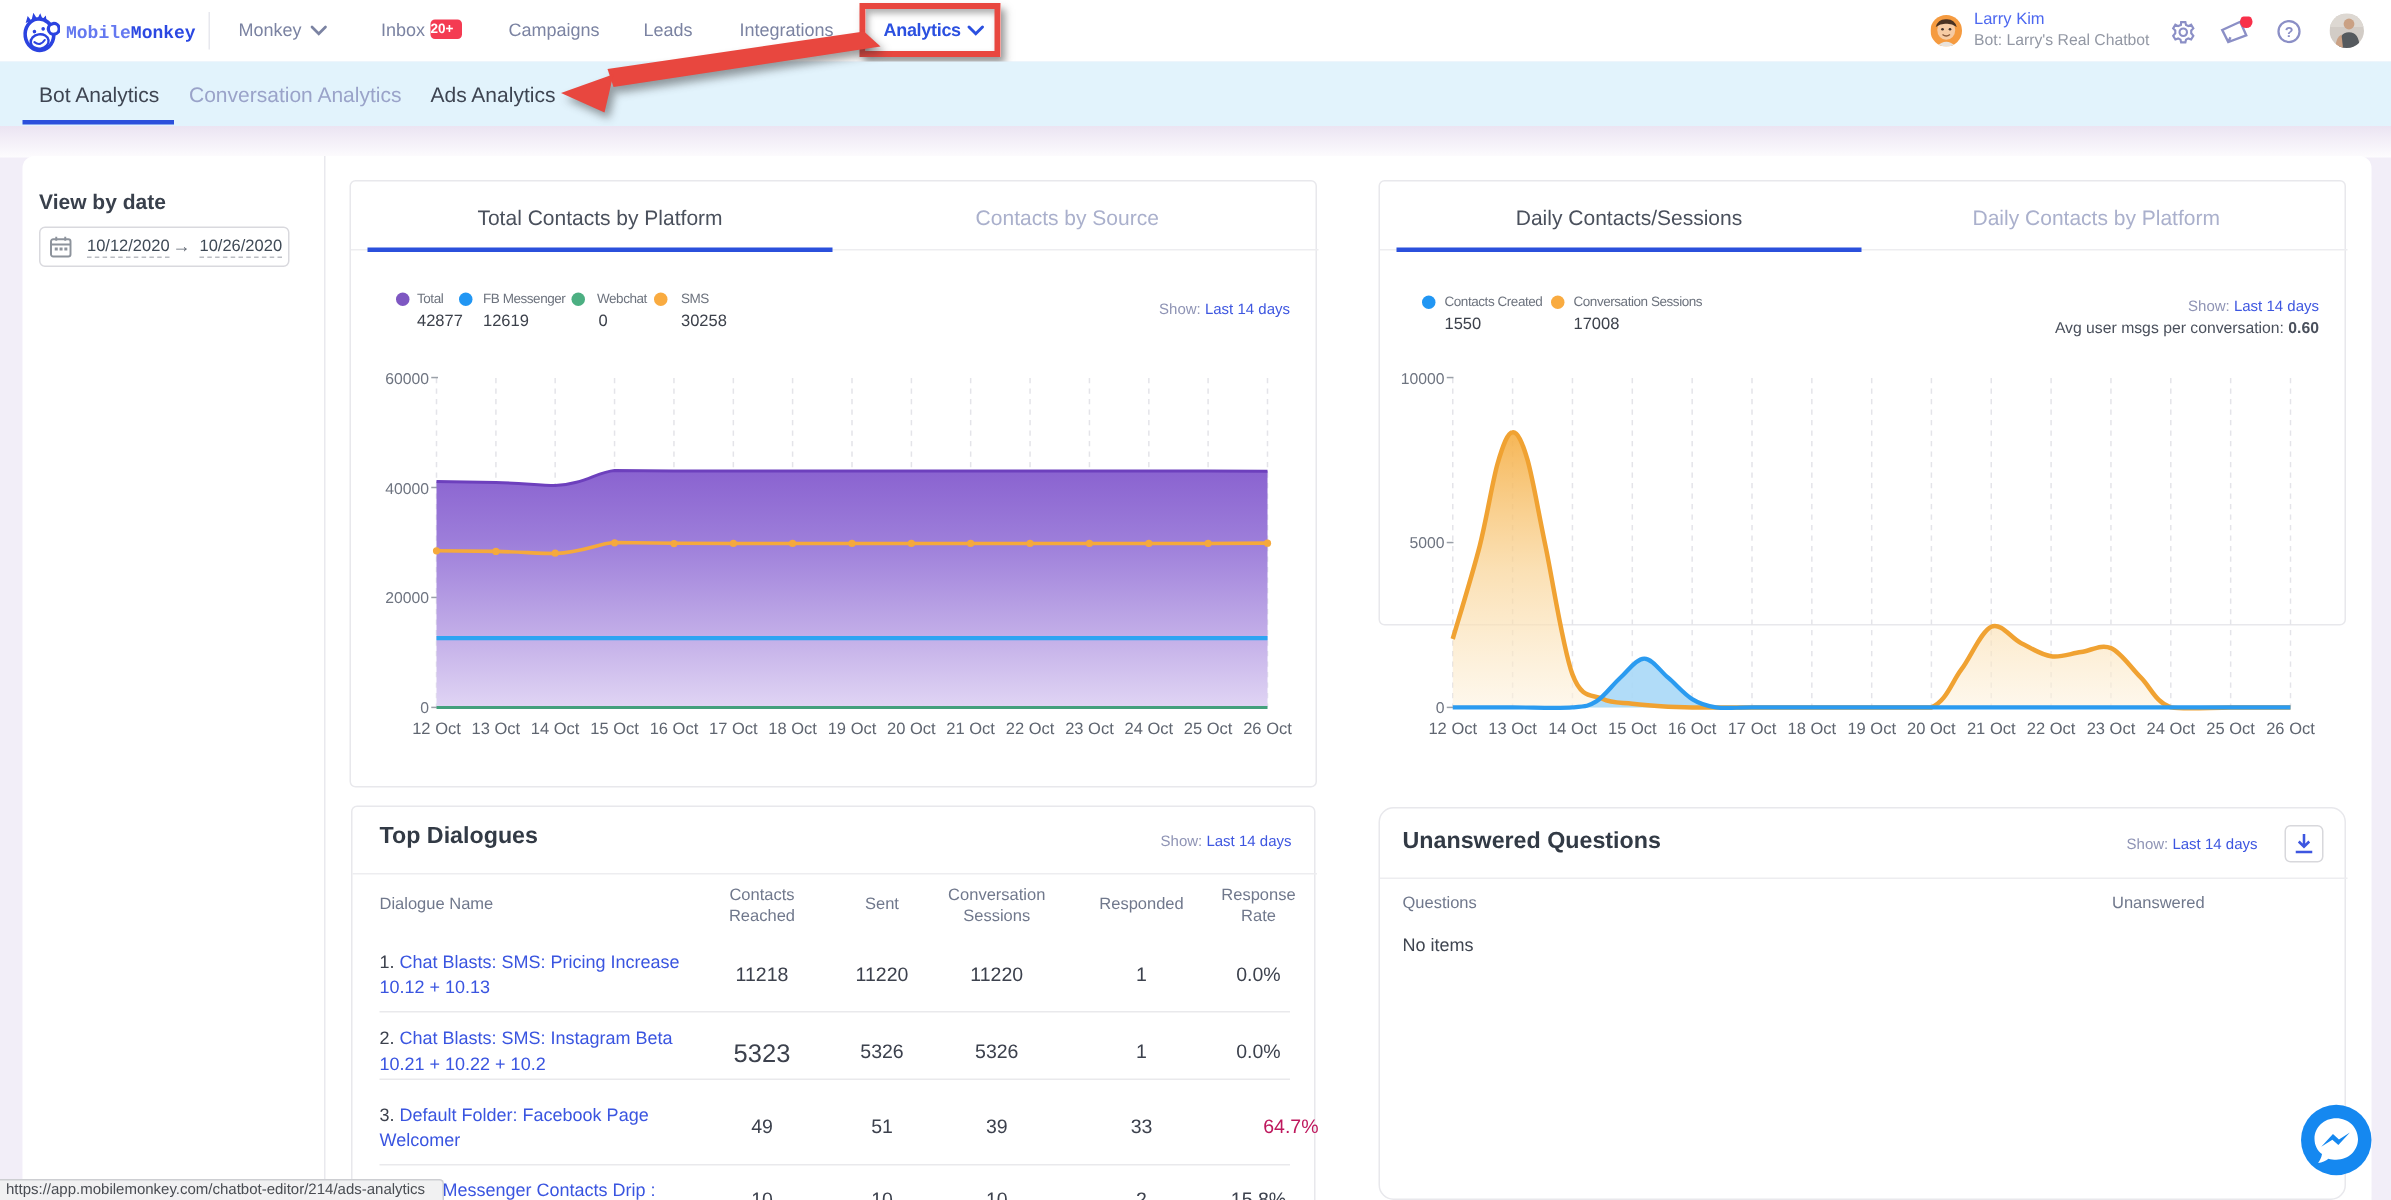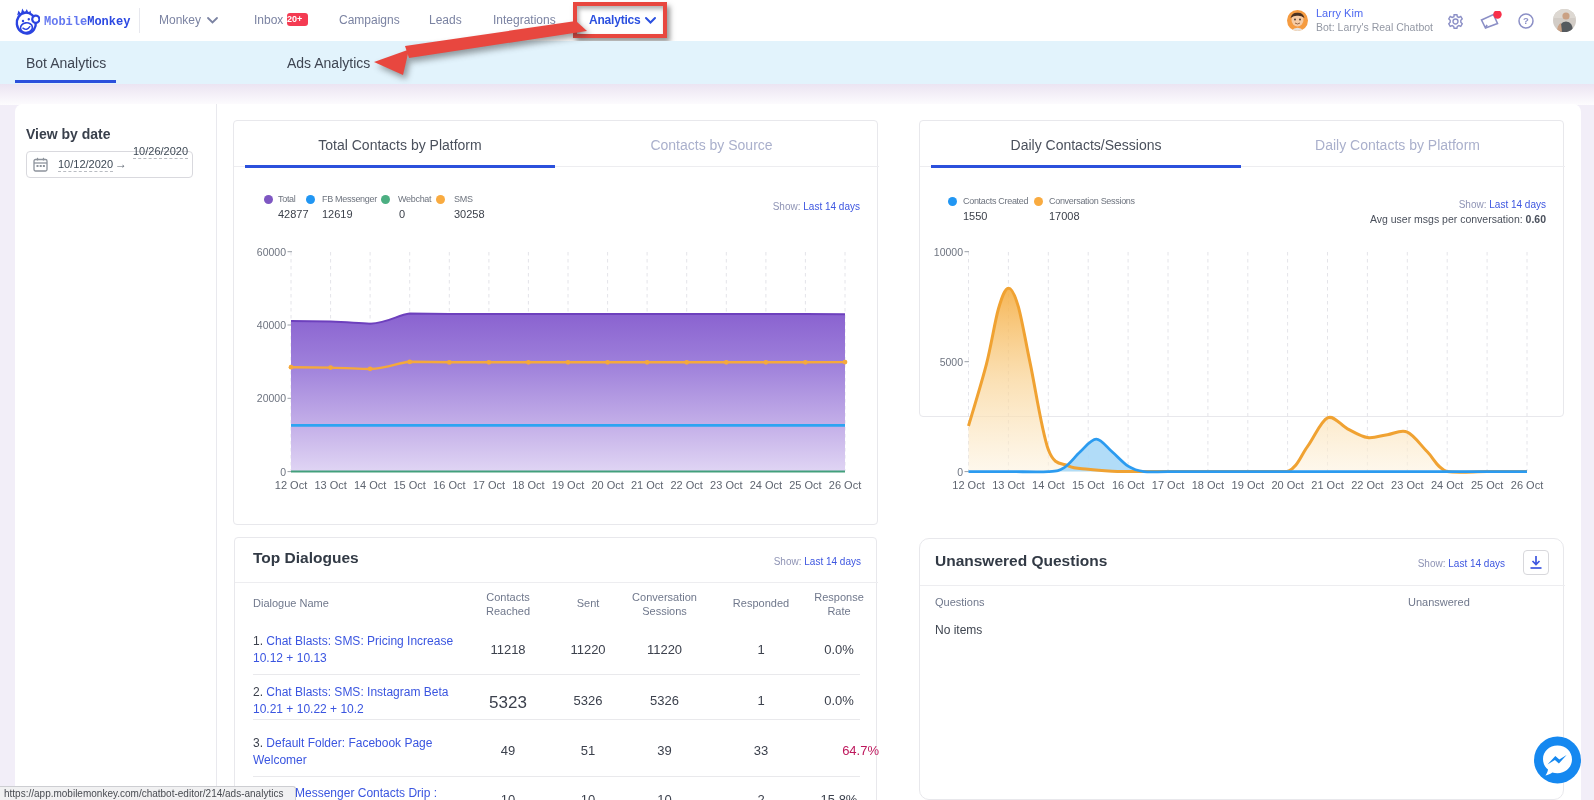--- a/index.html
+++ b/index.html
@@ -99,20 +99,21 @@
       <rect width="23" height="23" fill="#d2ccc6"></rect>
       <rect x="0" y="0" width="23" height="9" fill="#ddd8d2"></rect>
       <circle cx="13" cy="7" r="3.6" fill="#caa184"></circle>
       <path d="M6 23 Q6 12.5 13 12.5 Q20 12.5 20 23 Z" fill="#555a5e"></path>
       <path d="M4 23 Q4 16 8 14 L9 23 Z" fill="#caa184"></path>
     </g>
   </svg>
   <div id="subnav"></div>
   <div class="sub" style="left:26px;font-weight:500;color:#3e4552">Bot Analytics</div>
   <div class="abs" style="left:15px;top:80px;width:101px;height:3px;background:#2b50dc"></div>
+  <div class="sub" style="left:126px;color:#9aa3c9">Conversation Analytics</div>
   <div class="sub" style="left:287px;color:#3e4552">Ads Analytics</div>
 
   <svg class="abs" style="left:370px;top:15px;filter:drop-shadow(3px 4px 3px rgba(40,40,40,0.45))" width="230" height="70" viewBox="0 0 230 70">
     <polygon points="206,6 217,16 39,43 35,31" fill="#e8473f"></polygon>
     <polygon points="4,47 39,34.5 33,60" fill="#e8473f"></polygon>
   </svg>
   <div id="strip"></div>
   <div id="panel"></div>
   <div id="divider"></div>
 
@@ -122,21 +123,21 @@
     <rect x="1" y="2.5" width="13" height="11.5" rx="1.5" fill="none" stroke="#8d939c" stroke-width="1.3"></rect>
     <line x1="1" y1="6" x2="14" y2="6" stroke="#8d939c" stroke-width="1.3"></line>
     <line x1="4.5" y1="0.8" x2="4.5" y2="3.5" stroke="#8d939c" stroke-width="1.3"></line>
     <line x1="10.5" y1="0.8" x2="10.5" y2="3.5" stroke="#8d939c" stroke-width="1.3"></line>
     <rect x="3.5" y="8" width="2" height="2" fill="#8d939c"></rect>
       <rect x="6.7" y="8" width="2" height="2" fill="#8d939c"></rect>
       <rect x="9.9" y="8" width="2" height="2" fill="#8d939c"></rect>
   </svg>
   <div class="abs" style="left:58px;top:158px;font-size:11px;color:#3f4a56;border-bottom:1px dashed #b9bcc2;padding-bottom:1px;">10/12/2020</div>
   <div class="abs" style="left:115px;top:157px;font-size:12px;color:#5f6672;">→</div>
-  <div class="abs" style="left:133px;top:145px;font-size:11px;color:#3f4a56;border-bottom:1px dashed #b9bcc2;padding-bottom:1px;">10/26/2020</div>
+  <div class="abs" style="left:133px;top:158px;font-size:11px;color:#3f4a56;border-bottom:1px dashed #b9bcc2;padding-bottom:1px;">10/26/2020</div>
 
   <div class="card" style="left:919px;top:120px;width:645px;height:297px;">
     <div class="abs" style="left:0;top:0;width:645px;height:46px;border-bottom:1px solid #ededf0;"></div>
     <div class="abs" style="left:11px;top:0;width:310px;height:46px;line-height:48px;text-align:center;font-size:14px;"><span class="tab-active">Daily Contacts/Sessions</span></div>
     <div class="abs" style="left:321px;top:0;width:313px;height:46px;line-height:48px;text-align:center;font-size:14px;"><span class="tab-idle">Daily Contacts by Platform</span></div>
     <div class="abs" style="left:11px;top:44px;width:310px;height:3px;background:#2b50dc;"></div>
     <div class="abs" style="left:28px;top:76px;width:9px;height:9px;border-radius:50%;background:#2196f3"></div>
     <div class="abs" style="left:43px;top:75px;font-size:9px;letter-spacing:-0.3px;color:#6d737e">Contacts Created</div>
     <div class="abs" style="left:43px;top:89px;font-size:11px;color:#3c414b">1550</div>
     <div class="abs" style="left:114px;top:76px;width:9px;height:9px;border-radius:50%;background:#f9ab40"></div>

